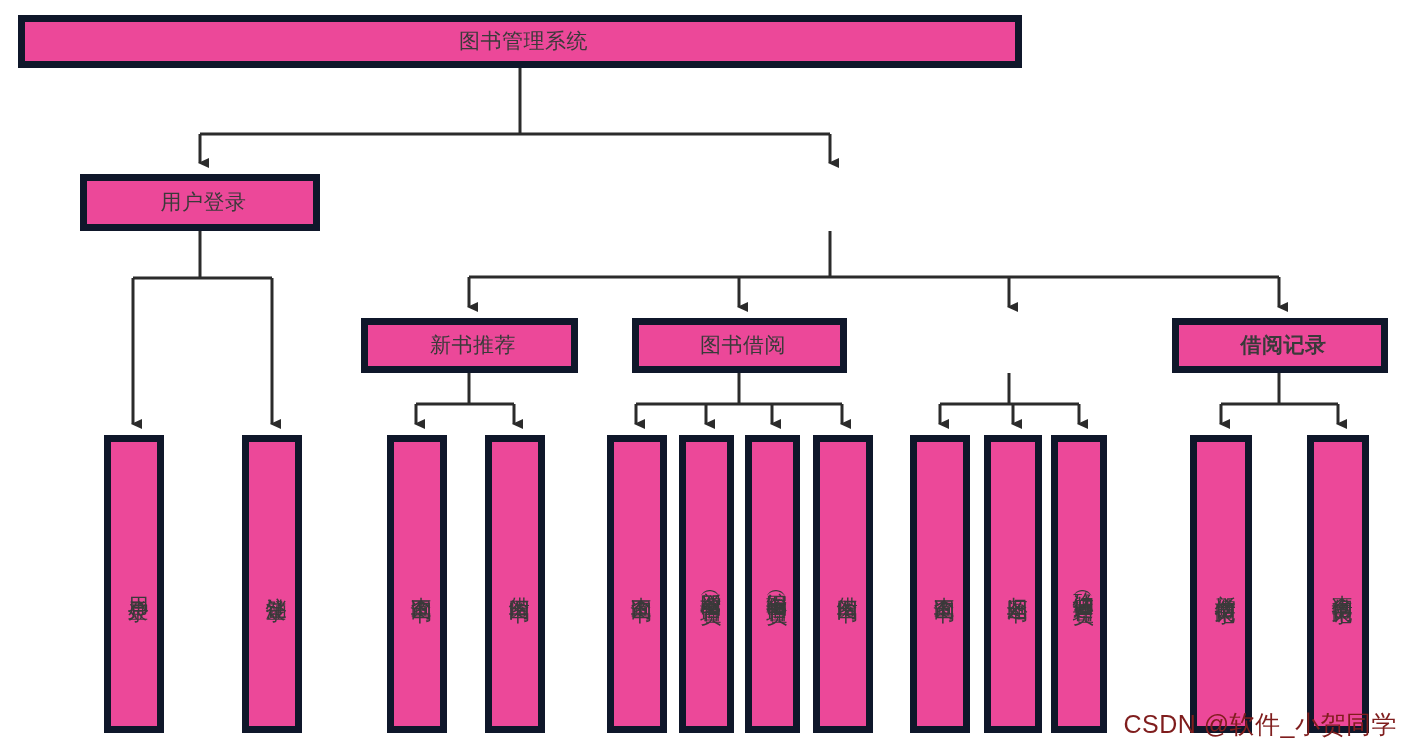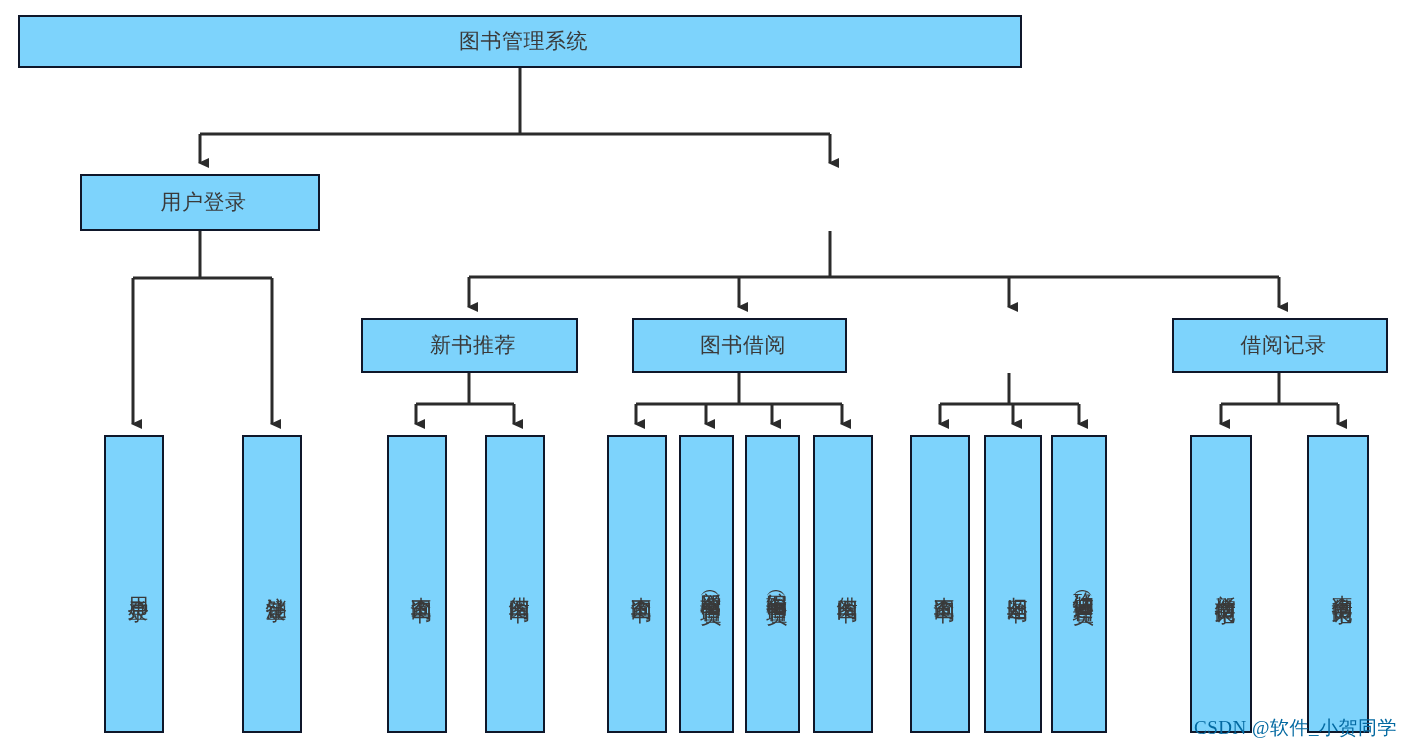--- a/index.html
+++ b/index.html
@@ -20,22 +20,22 @@
     position: absolute;
     left: 0;
     top: 0;
     width: 1405px;
     height: 747px;
     pointer-events: none;
   }
   .node {
     position: absolute;
     box-sizing: border-box;
-    background: #7dd3fc;
-    border: 2px solid #0f172a;
+    background: #ec4899;
+    border: 7px solid #0f172a;
     display: flex;
     align-items: center;
     justify-content: center;
     z-index: 2;
     padding-left: 7px;
   }
   .node .label {
     color: #3a3a3a;
     font-size: 21px;
     line-height: 1.0;
@@ -54,26 +54,26 @@
     font-size: 21px;
     line-height: 1.32;
     letter-spacing: 2px;
     white-space: normal;
     max-height: 100%;
   }
   .watermark {
     position: absolute;
     right: 8px;
     bottom: 6px;
-    color: #0369a1;
-    font-size: 19px;
+    color: #7f1d1d;
+    font-size: 25px;
     letter-spacing: 0.5px;
     white-space: nowrap;
     z-index: 3;
-    font-family: Liberation Serif, serif;
+    font-family: Liberation Sans, sans-serif;
   }
 </style>
 </head>
 <body>
 
 <div id="canvas">
 
   <svg id="edges" viewBox="0 0 1405 747" width="1405" height="747">
     <defs>
       <marker id="arrow" markerWidth="12" markerHeight="12" refX="6" refY="9" orient="auto" markerUnits="userSpaceOnUse">
@@ -131,21 +131,21 @@
   <div class="node" style="left: 80px; top: 174px; width: 240px; height: 57px;">
     <span class="label">用户登录</span>
   </div>
 
   <div class="node" style="left: 632px; top: 318px; width: 215px; height: 55px;">
     <span class="label">图书借阅</span>
   </div>
   <div class="node" style="left: 361px; top: 318px; width: 217px; height: 55px;">
     <span class="label">新书推荐</span>
   </div>
-  <div class="node" style="left: 1172px; top: 318px; width: 216px; height: 55px;">
+  <div class="node" style="left: 1172px; top: 318px; width: 216px; height: 55px; font-weight: bold;">
     <span class="label">借阅记录</span>
   </div>
 
   <div class="node leaf" style="left: 104px; top: 435px; width: 60px; height: 298px;">
     <span class="label">用户登录</span>
   </div>
   <div class="node leaf" style="left: 242px; top: 435px; width: 60px; height: 298px;">
     <span class="label">注销登录</span>
   </div>
   <div class="node leaf" style="left: 387px; top: 435px; width: 60px; height: 298px;">

